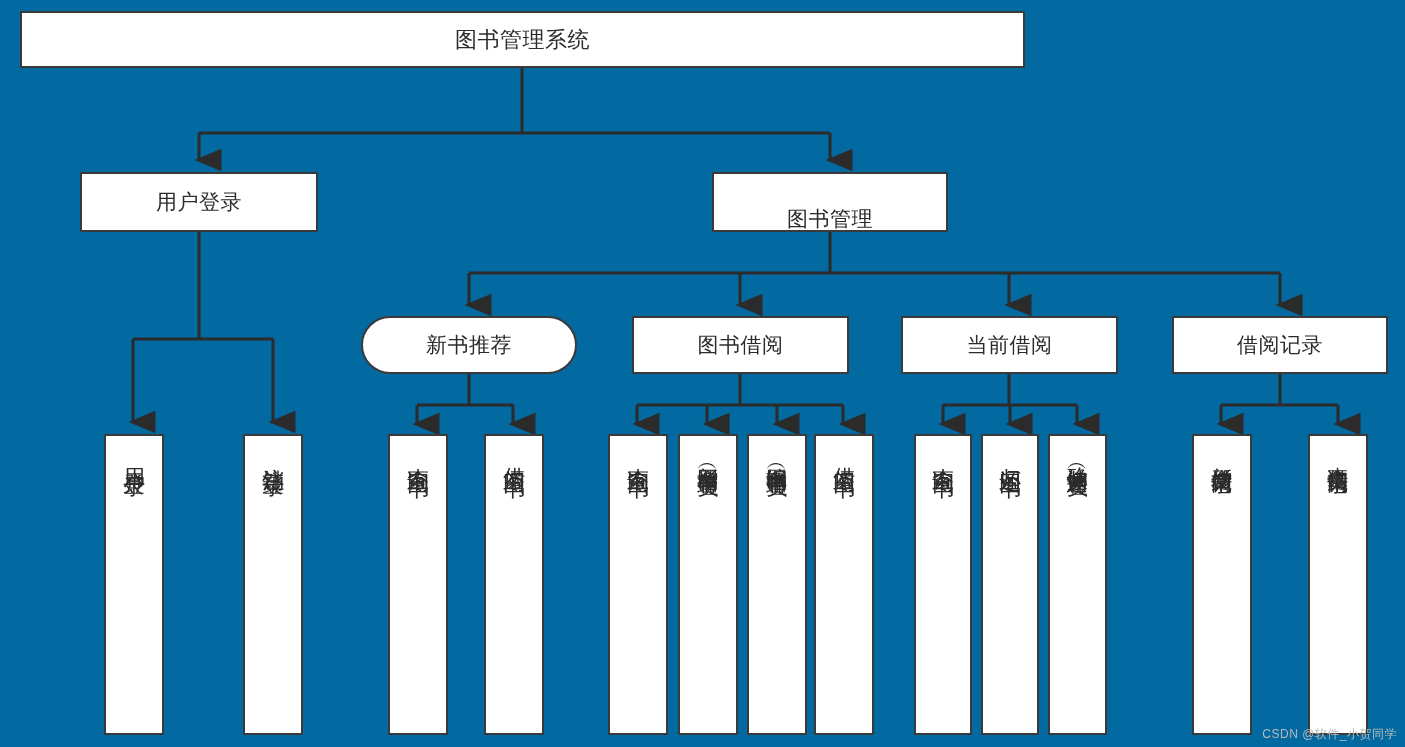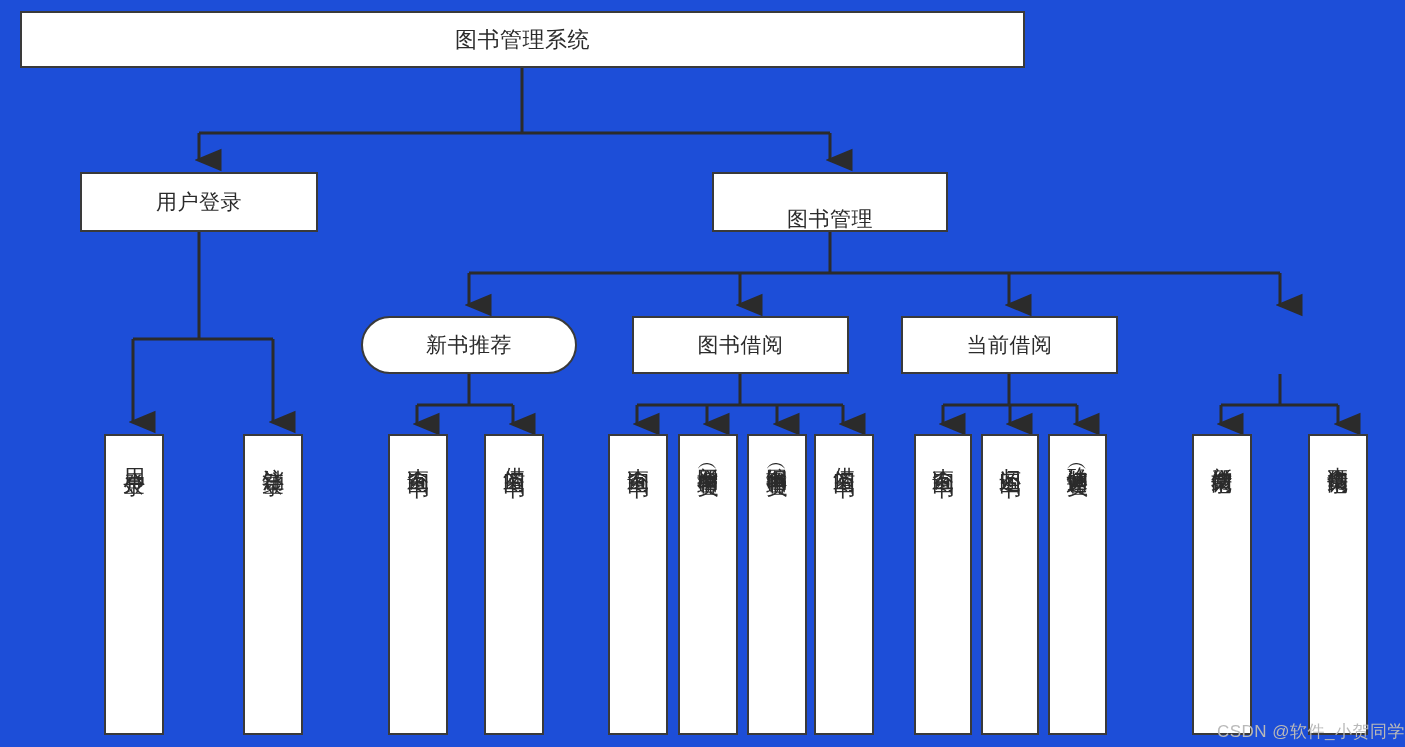--- a/index.html
+++ b/index.html
@@ -7,21 +7,21 @@
     padding: 0;
     background: #ffffff;
   }
   body {
     font-family: "Liberation Sans", "DejaVu Sans", sans-serif;
   }
   #canvas {
     position: relative;
     width: 1405px;
     height: 747px;
-    background: #1d4ed8;
+    background: #0369a1;
     overflow: hidden;
   }
   
   #wires {
     position: absolute;
     left: 0;
     top: 0;
     width: 1405px;
     height: 747px;
     pointer-events: none;
@@ -66,23 +66,23 @@
     letter-spacing: 3px;
     text-align: left;
   }
   .node.leaf.tall .label {
     font-size: 21px;
     letter-spacing: 1.5px;
   }
   
   #watermark {
     position: absolute;
-    right: 0;
+    right: 8px;
     bottom: 4px;
-    font-size: 17px;
+    font-size: 12px;
     color: #b9b9b9;
     letter-spacing: 0.5px;
     z-index: 3;
     white-space: nowrap;
   }
 </style>
 </head>
 <body>
 
 <div id="canvas">
@@ -156,20 +156,23 @@
   </div>
 
   <div class="node horiz" style="left:901px; top:316px; width:217px; height:58px;">
     <span class="label">当前借阅</span>
   </div>
 
   <div class="node horiz" style="left:632px; top:316px; width:217px; height:58px;">
     <span class="label">图书借阅</span>
   </div>
 
+  <div class="node horiz" style="left:1172px; top:316px; width:216px; height:58px;">
+    <span class="label">借阅记录</span>
+  </div>
 
   <div class="node leaf" style="left:104px; top:434px; width:60px; height:301px;">
     <span class="label">用户登录</span>
   </div>
 
   <div class="node leaf" style="left:243px; top:434px; width:60px; height:301px;">
     <span class="label">注销登录</span>
   </div>
 
   <div class="node leaf" style="left:388px; top:434px; width:60px; height:301px;">

